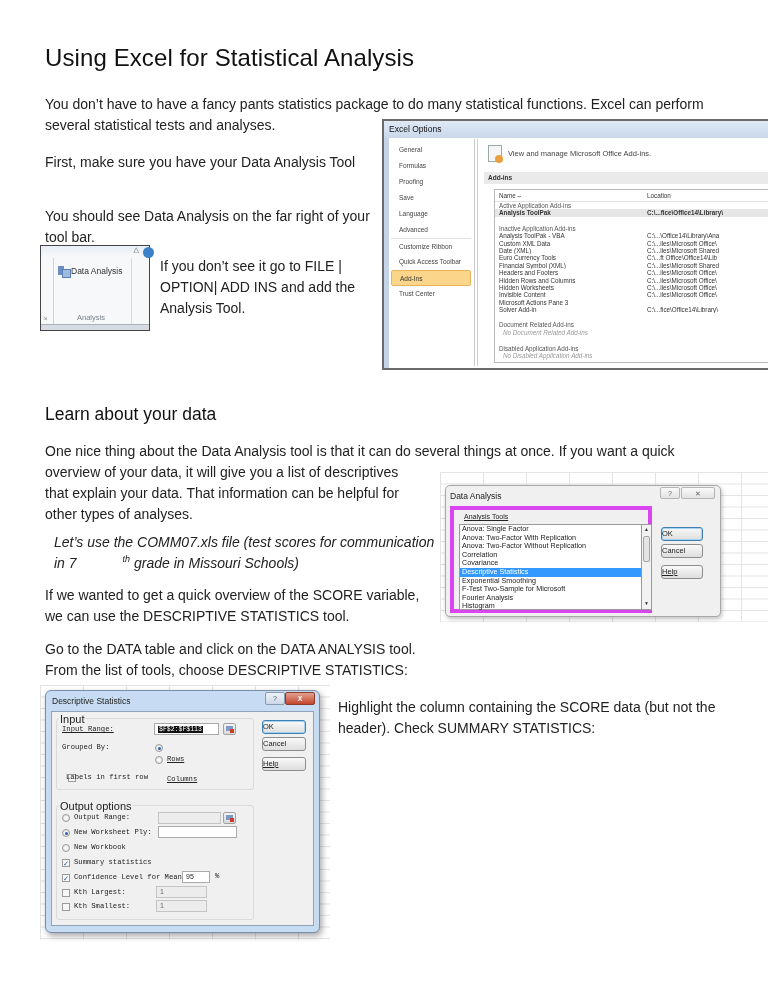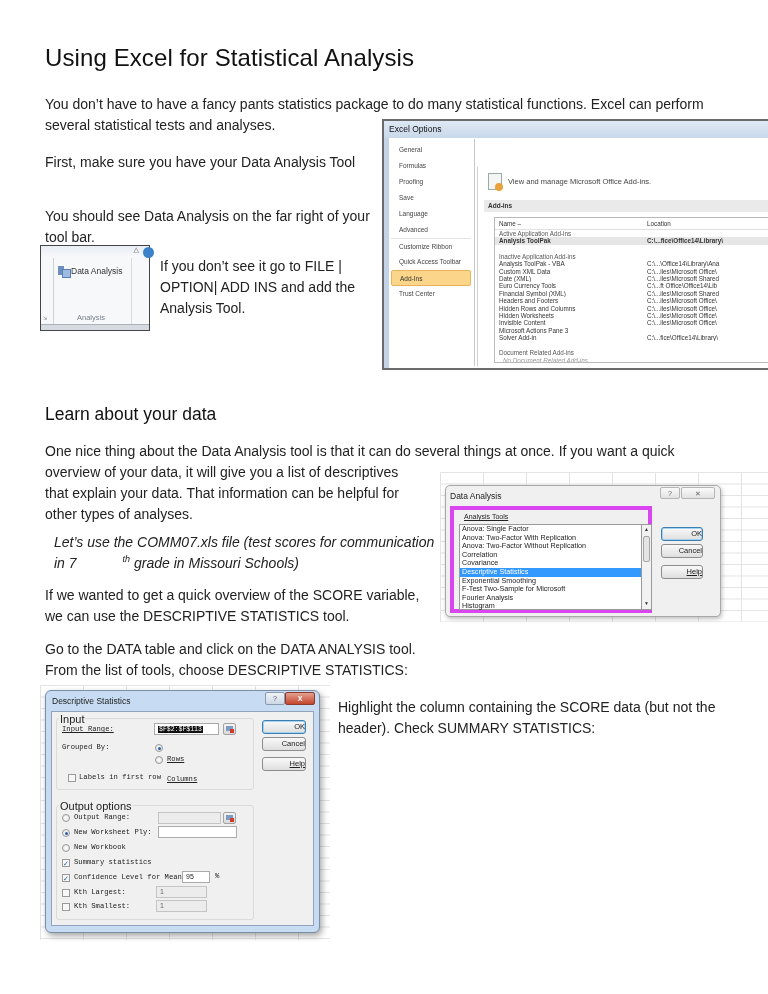--- a/index.html
+++ b/index.html
@@ -12,21 +12,21 @@
   sup { font-size: 9px; line-height: 0; vertical-align: super; margin-left: 46px; }
 
   
   .xo { left: 382px; top: 119px; width: 386px; height: 251px; border: 2px solid #6b6b6b; border-right: none; background: #fff; }
   .xo .titlebar { height: 17px; background: linear-gradient(#dfe9f5, #c9d8ea); font-size: 8.5px; line-height: 17px; padding-left: 5px; color: #111; }
   .xo .frameleft { position: absolute; left: 0; top: 17px; width: 5px; bottom: 0; background: #c4d3e6; }
   .xo .nav { position: absolute; left: 7px; top: 18px; width: 84px; bottom: 2px; border-right: 1px solid #c8c8c8; background: #fff; }
   .xo .nav .nitem { font-size: 6.5px; color: #444; height: 16px; line-height: 16px; padding-left: 8px; margin-right: 3px; }
   .xo .nav .nitem.sep { border-top: 1px solid #e3e3e3; }
   .xo .nav .nitem.active { background: #fbd58a; border: 1px solid #e8b35a; border-radius: 2px; color: #333; }
-  .xo .content { position: absolute; left: 93px; top: 18px; right: 0; bottom: 2px; border-left: 1px solid #d0d0d0; margin-top: 28px; }
+  .xo .content { position: absolute; left: 93px; top: 18px; right: 0; bottom: 2px; border-left: 1px solid #d0d0d0; }
   .xo .manage { position: absolute; left: 10px; top: 6px; font-size: 7.5px; color: #444; display: flex; align-items: center; gap: 6px; }
   .xo .doc-icon { width: 14px; height: 17px; border: 1px solid #9aa; background: #f5f5f5; position: relative; }
   .xo .doc-icon::after { content: ""; position: absolute; right: -2px; bottom: -2px; width: 8px; height: 8px; border-radius: 50%; background: #e9a23b; }
   .xo .addins-hdr { position: absolute; left: 6px; right: 0; top: 33px; height: 12px; background: #eaeaea; font-size: 6.5px; font-weight: bold; line-height: 12px; padding-left: 4px; color: #333; }
   .xo .list { position: absolute; left: 16px; right: 0; top: 50px; bottom: 3px; border: 1px solid #b9b9b9; border-right: none; font-size: 6.3px; color: #333; overflow: hidden; }
   .xo .list .row { display: flex; height: 7.4px; line-height: 7.4px; }
   .xo .list .row .n { width: 152px; padding-left: 4px; white-space: nowrap; overflow: hidden; }
   .xo .list .row .l { flex: 1; white-space: nowrap; overflow: hidden; }
   .xo .list .colhdr { height: 12px; line-height: 12px; border-bottom: 1px solid #e0e0e0; }
   .xo .list .grp { color: #555; }
@@ -66,21 +66,21 @@
   .dad .panel { position: absolute; left: 4px; top: 20px; width: 202px; height: 107px; border: 4px solid #d946ef; background: #f0f0f0; }
   .dad .lbl { position: absolute; left: 10px; top: 3px; font-size: 7px; color: #222; }
   .dad .lb { position: absolute; left: 5px; top: 14px; width: 183px; height: 86px; background: #fff; border: 1px solid #9a9a9a; font-size: 7.2px; color: #222; }
   .dad .lb .it { height: 8.6px; line-height: 8.6px; padding-left: 2px; white-space: nowrap; }
   .dad .lb .it.sel { background: #3399ff; color: #fff; }
   .dad .sb { position: absolute; left: 188px; top: 14px; width: 10px; height: 86px; background: #f2f2f2; border: 1px solid #9a9a9a; border-left: none; }
   .dad .sb .up, .dad .sb .dn { position: absolute; left: 0; width: 9px; height: 8px; font-size: 5px; text-align: center; color: #333; }
   .dad .sb .up { top: 1px; }
   .dad .sb .dn { bottom: 1px; }
   .dad .sb .thumb { position: absolute; left: 1px; top: 11px; width: 7px; height: 26px; background: #e4e4e4; border: 1px solid #a5a5a5; border-radius: 2px; }
-  .btn { position: absolute; height: 14px; border: 1px solid #8d8d8d; border-radius: 3px; background: linear-gradient(#f9f9f9, #dedede); font-size: 7.5px; line-height: 12px; text-align: right; color: #222; }
+  .btn { position: absolute; height: 14px; border: 1px solid #8d8d8d; border-radius: 3px; background: linear-gradient(#f9f9f9, #dedede); font-size: 7.5px; line-height: 12px; text-align: left; color: #222; }
   .btn.def { border-color: #3c7fb1; box-shadow: inset 0 0 0 1px #a6d2f2; }
   .u { text-decoration: underline; }
 
   
   .ds-bg { left: 40px; top: 685px; width: 290px; height: 255px; }
   .dsd { left: 45px; top: 690px; width: 275px; height: 243px; background: #c7dcf2; border: 1px solid #7a8ea6; border-radius: 6px; box-shadow: 2px 3px 6px rgba(0,0,0,0.35); }
   .dsd .tb { height: 20px; font-size: 8.5px; line-height: 20px; padding-left: 6px; color: #222; position: relative; }
   .dsd .tb .help { position: absolute; right: 34px; top: 1px; width: 20px; height: 13px; border: 1px solid #8a9bb0; border-radius: 2px; background: linear-gradient(#eef3f8, #cdd8e5); font-size: 7px; line-height: 12px; text-align: center; color: #556; }
   .dsd .tb .close { position: absolute; right: 4px; top: 1px; width: 30px; height: 13px; border: 1px solid #8b3a2c; border-radius: 2px; background: linear-gradient(#e3a290, #c4452d); font-size: 7px; line-height: 12px; text-align: center; color: #fff; font-weight: bold; }
   .dsd .client { position: absolute; left: 5px; top: 20px; right: 5px; bottom: 6px; background: #f0f0f0; border: 1px solid #8fa3bb; }
@@ -311,21 +311,21 @@
       <span class="legend">Input</span>
       <span class="t7 u" style="left:5px; top:6px;">Input Range:</span>
       <span class="inp" style="left:97px; top:4px; width:65px;"><span class="hl">$F$2:$F$113</span></span>
       <span class="refbtn" style="left:166px; top:4px;"></span>
       <span class="t7" style="left:5px; top:24px;">Grouped By:</span>
       <span class="radio on" style="left:98px; top:25px;"></span>
       <span class="t7 u" style="left:110px; top:24px;margin-top:32px;">Columns</span>
       <span class="radio" style="left:98px; top:37px;"></span>
       <span class="t7 u" style="left:110px; top:36px;">Rows</span>
       <span class="chk" style="left:11px; top:55px;"></span>
-      <span class="t7" style="left:22px; top:54px;">Labels in first row</span>
+      <span class="t7" style="left:9px; top:54px;">Labels in first row</span>
     </div>
 
     <div class="fs" style="left:4px; top:93px; width:198px; height:115px;">
       <span class="legend">Output options</span>
       <span class="radio" style="left:5px; top:8px;"></span>
       <span class="t7" style="left:17px; top:7px;">Output Range:</span>
       <span class="inp disabled" style="left:101px; top:6px; width:63px;"></span>
       <span class="refbtn" style="left:166px; top:6px;"></span>
       <span class="radio on" style="left:5px; top:23px;"></span>
       <span class="t7" style="left:17px; top:22px;">New Worksheet Ply:</span>

